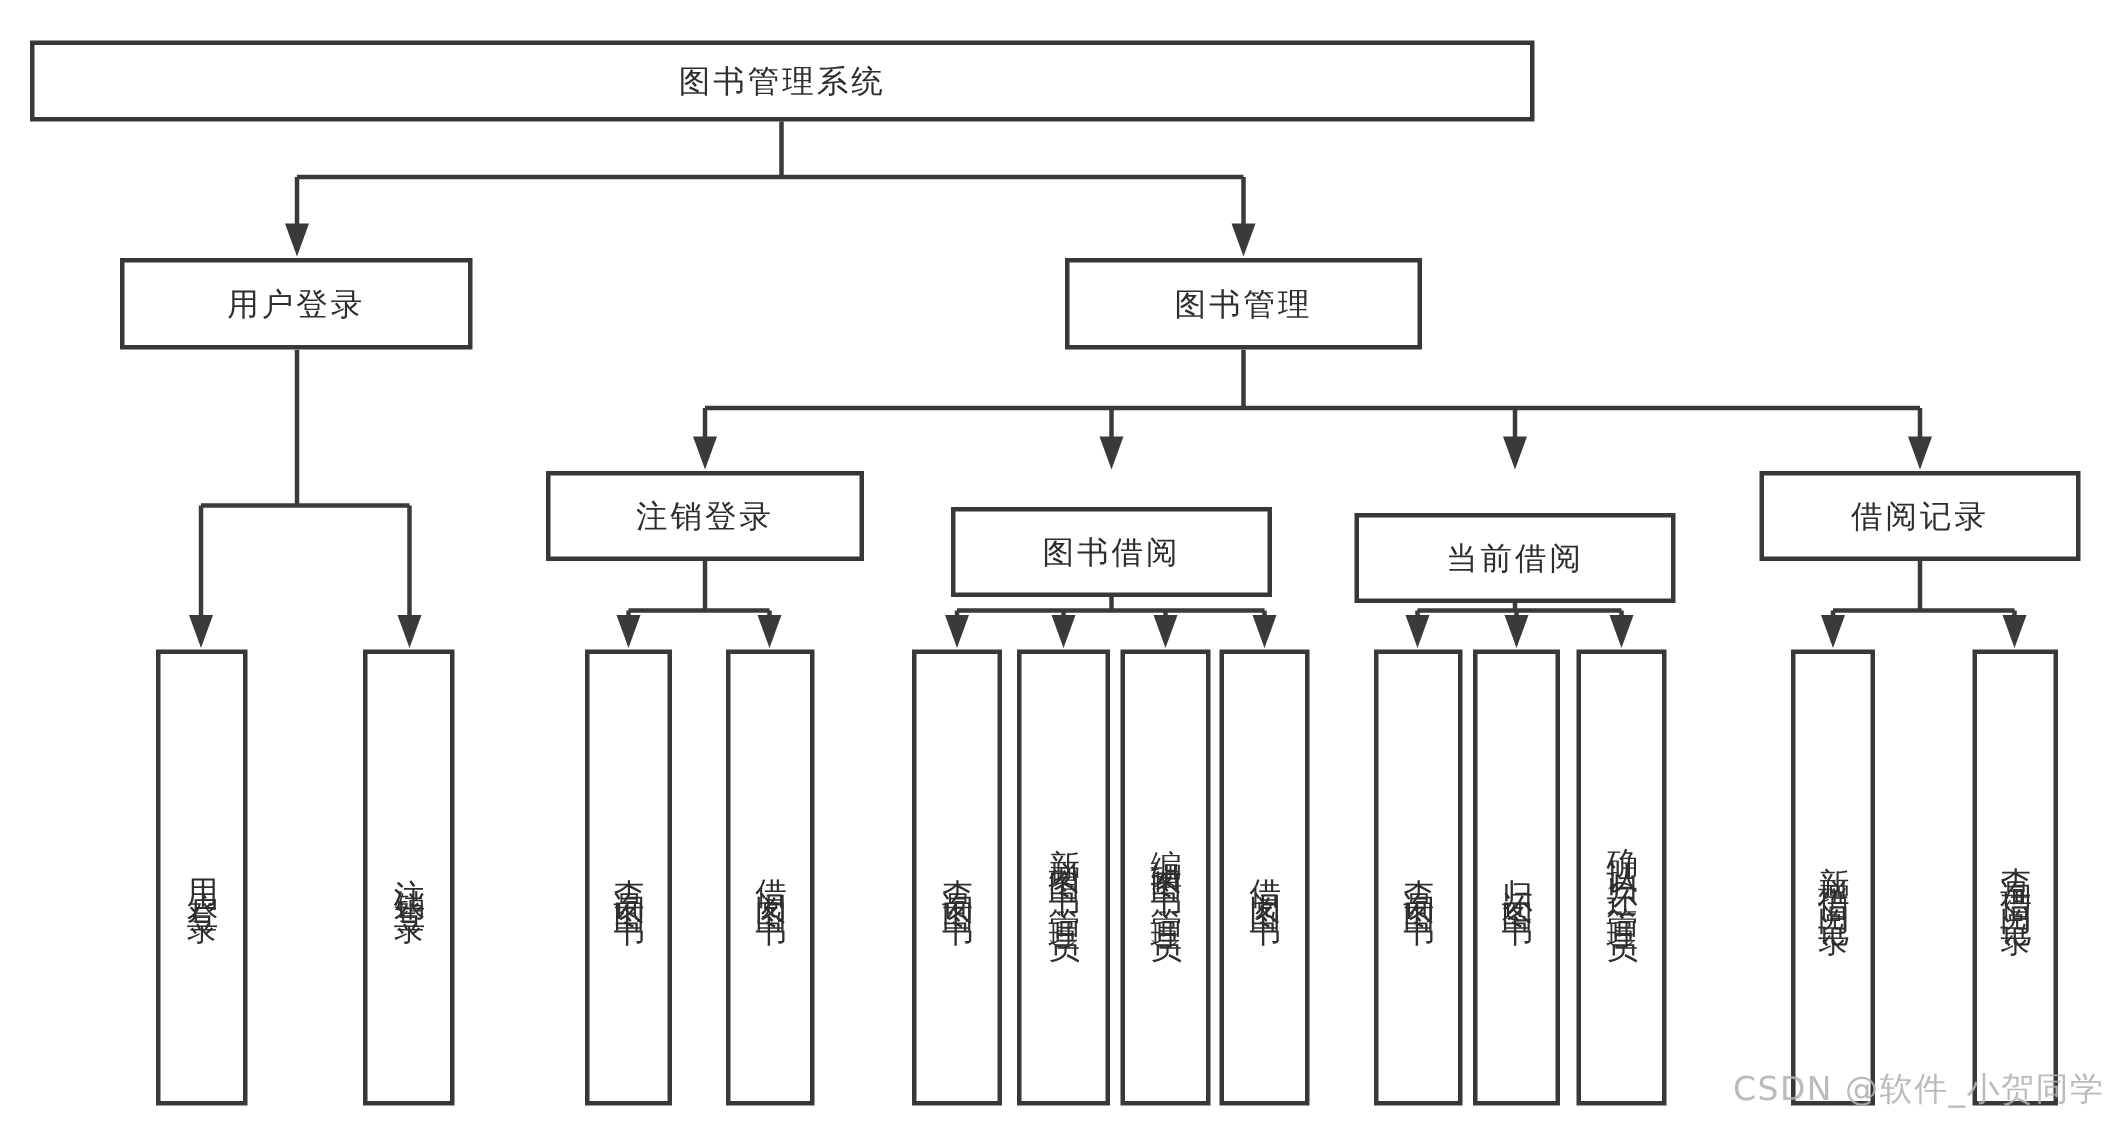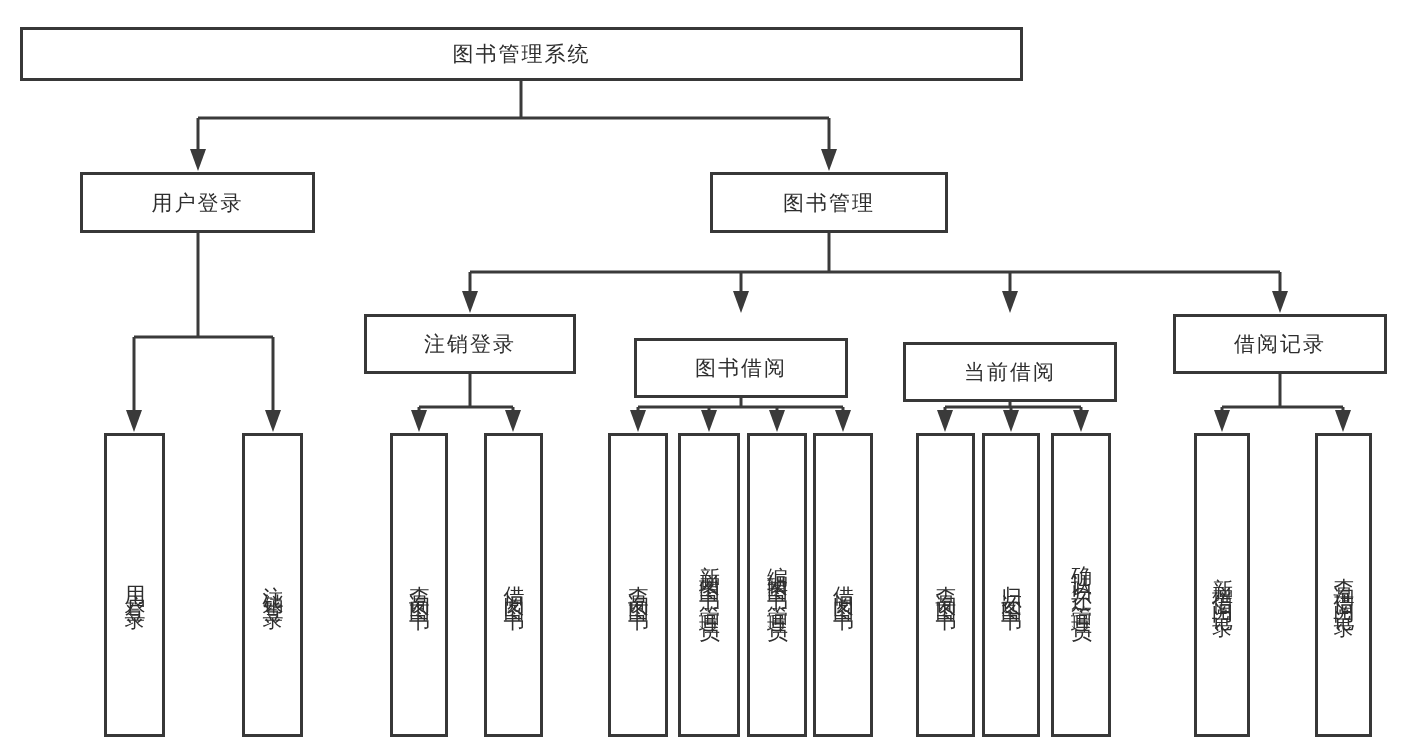--- a/index.html
+++ b/index.html
@@ -216,14 +216,15 @@
     <span class="vlabel">确认归还（管理员）</span>
   </div>
 
   <div id="leaf-br-0" class="node leaf">
     <span class="vlabel">新增借阅记录</span>
   </div>
   <div id="leaf-br-1" class="node leaf">
     <span class="vlabel">查询借阅记录</span>
   </div>
 
+  <div class="watermark">CSDN @软件_小贺同学</div>
 
 </div>
 
 </body></html>

